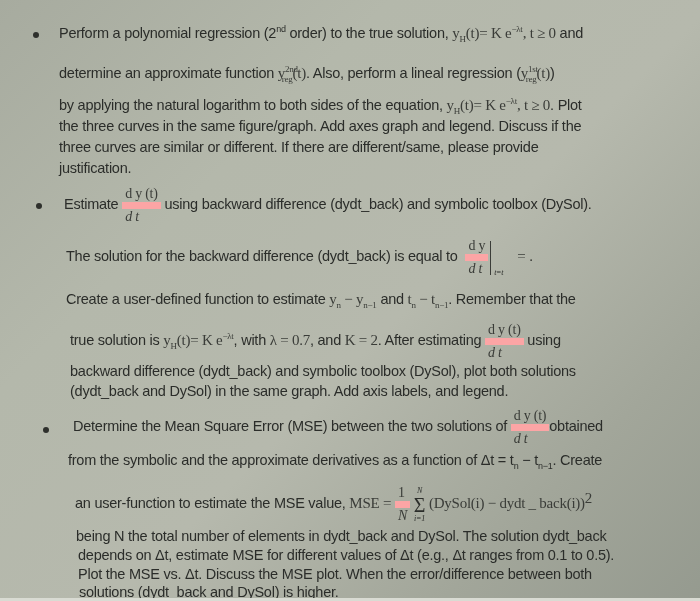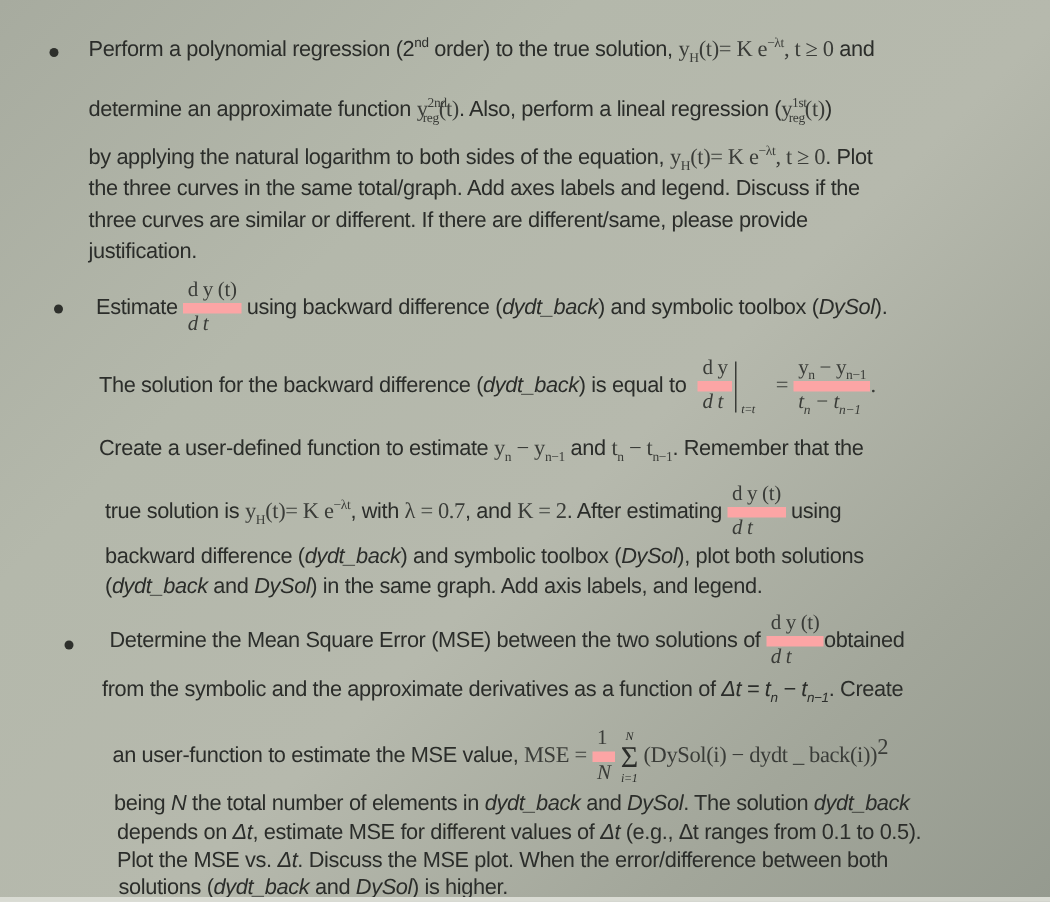--- a/index.html
+++ b/index.html
@@ -12,21 +12,21 @@
   }
   .page { position: absolute; inset: 0; }
   .line { position: absolute; white-space: nowrap; font-size: 14.5px; letter-spacing: -0.25px; }
   .bullet {
     position: absolute; width: 6px; height: 6px; border-radius: 50%;
     background: #2e302c;
   }
   .m { font-family: "Liberation Serif", serif; font-size: 15px; color: #3a3c38; }
   .mr { font-family: "Liberation Serif", serif; font-size: 15px; color: #3a3c38; }
   sub, sup { font-size: 9px; line-height: 0; }
-  .it { font-style: italic; }
+  .it { }
   .frac { display: inline-block; vertical-align: middle; text-align: left; font-family: "Liberation Serif", serif; color: #3a3c38; }
   .frac .num { display: block; padding: 0 3px; font-size: 14px; }
   .frac .den { display: block; border-top: 7px solid #fca5a5; padding: 0 3px; font-size: 14px; font-style: italic; }
   .evalbar { display: inline-block; border-left: 1px solid #3a3c38; height: 34px; vertical-align: middle; position: relative; margin-left: 2px; width: 26px; }
   .evalbar .sub { position: absolute; bottom: -2px; left: 3px; font-size: 8px; font-style: italic; font-family: "Liberation Serif", serif; }
   .sum { display: inline-block; vertical-align: middle; text-align: center; font-family: "Liberation Serif", serif; line-height: 1; }
   .sum .top, .sum .bot { display: block; font-size: 8px; font-style: italic; }
   .sum .sig { display: block; font-size: 20px; }
   .bottom-strip { position: absolute; left: 0; right: 0; bottom: 0; height: 3px; background: #d9dbd3; }
 </style>
@@ -47,36 +47,36 @@
   <div class="line" style="left:59px; top:65px;">
     <span>determine an approximate function</span>
     <span class="m"><span>y</span><sup>2nd</sup><sub style="margin-left:-16px">reg</sub><span class="mr">(t)</span></span><span>. Also, perform a lineal regression (</span><span class="m"><span>y</span><sup>1st</sup><sub style="margin-left:-12px">reg</sub><span class="mr">(t)</span></span><span>)</span>
   </div>
 
   <div class="line" style="left:59px; top:97px;">
     <span>by applying the natural logarithm to both sides of the equation,</span>
     <span class="m"><span>y</span><sub>H</sub><span class="mr">(t)</span><span class="mr">= K e</span><sup>−λt</sup><span class="mr">, t ≥ 0</span></span><span>. Plot</span>
   </div>
 
-  <div class="line" style="left:59px; top:118px;">the three curves in the same total/graph. Add axes labels and legend. Discuss if the</div>
+  <div class="line" style="left:59px; top:118px;">the three curves in the same figure/graph. Add axes graph and legend. Discuss if the</div>
   <div class="line" style="left:59px; top:139px;">three curves are similar or different. If there are different/same, please provide</div>
   <div class="line" style="left:59px; top:160px;">justification.</div>
 
   <span class="bullet" style="left:36px; top:203px;"></span>
 
   <div class="line" style="left:64px; top:186px;">
     <span>Estimate</span>
     <span class="frac"><span class="num">d y (t)</span><span class="den">d t</span></span>
     <span>using backward difference (</span><span class="it">dydt_back</span><span>) and symbolic toolbox (</span><span class="it">DySol</span><span>).</span>
   </div>
 
   <div class="line" style="left:66px; top:238px;">
     <span>The solution for the backward difference (</span><span class="it">dydt_back</span><span>) is equal to</span>
     <span class="frac" style="margin-left:4px;"><span class="num">d y</span><span class="den">d t</span></span><span class="evalbar"><span class="sub">t=t</span></span><span class="mr">=</span>
-    <span class="frac"><span class="num m"><span>y</span><sub>n</sub><span> − </span><span>y</span><sub>n−1</sub></span><span class="den"><span>t</span><sub>n</sub><span> − </span><span>t</span><sub>n−1</sub></span></span><span class="mr">.</span>
+    <span class="mr">.</span>
   </div>
 
   <div class="line" style="left:66px; top:291px;">
     <span>Create a user-defined function to estimate</span>
     <span class="m"><span>y</span><sub>n</sub><span> − </span><span>y</span><sub>n−1</sub></span>
     <span>and</span>
     <span class="m"><span>t</span><sub>n</sub><span> − </span><span>t</span><sub>n−1</sub></span><span>. Remember that the</span>
   </div>
 
   <div class="line" style="left:70px; top:322px;">

